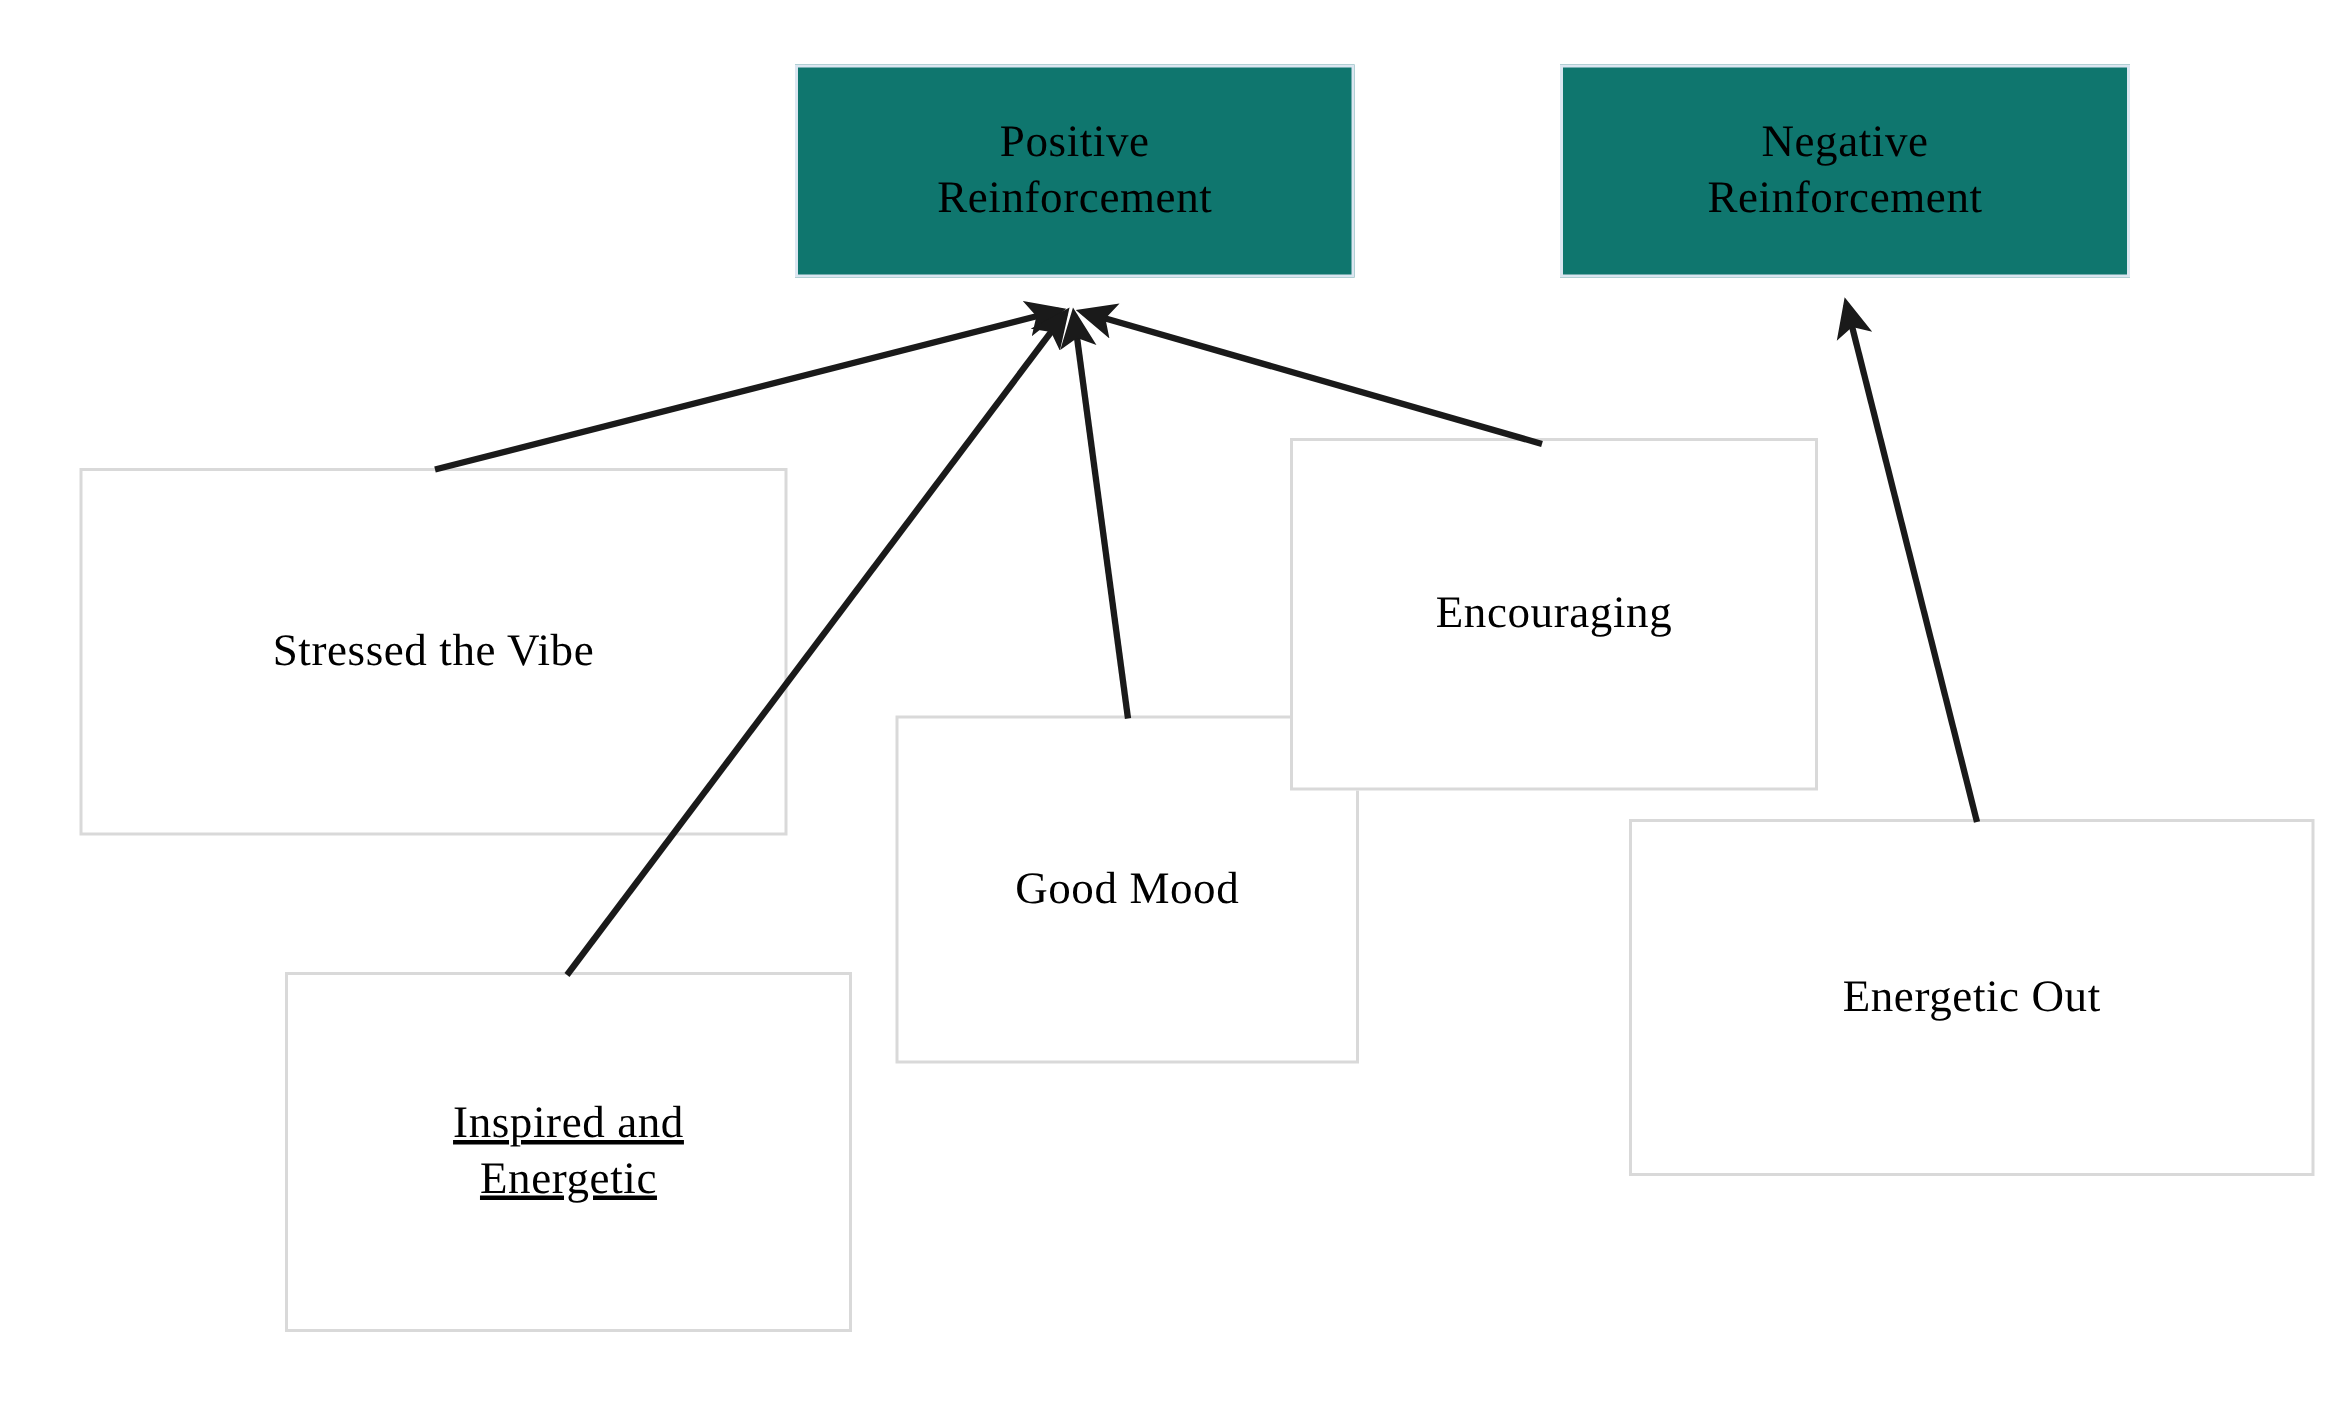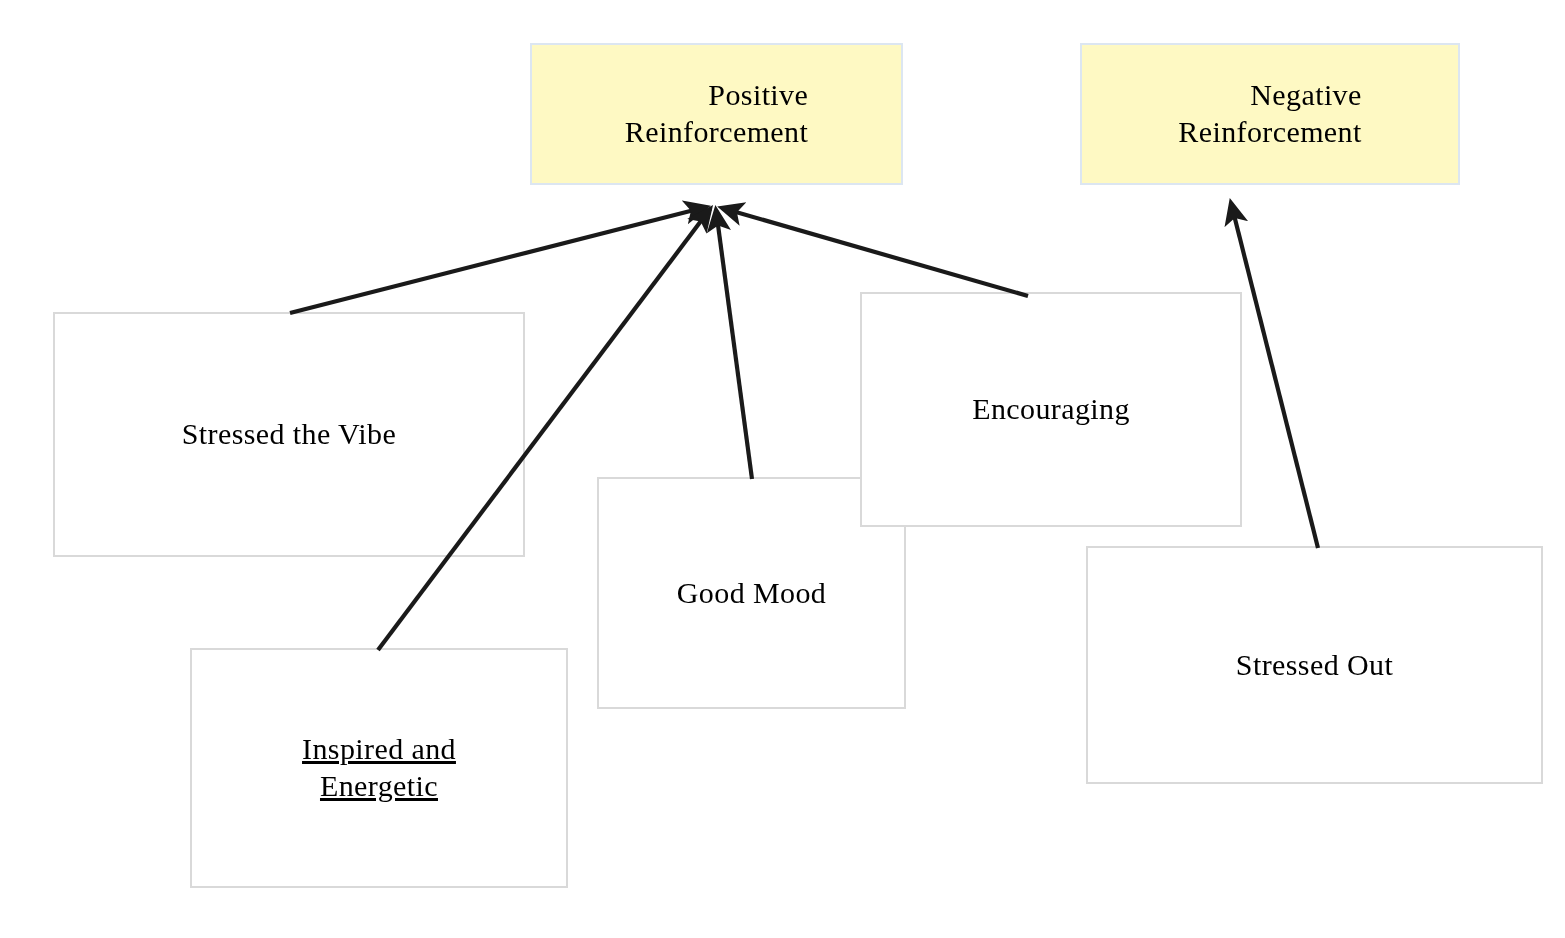--- a/index.html
+++ b/index.html
@@ -23,23 +23,22 @@
     justify-content: center;
     text-align: center;
     color: #000000;
     font-size: 30px;
     line-height: 1.22;
     letter-spacing: 0.4px;
     border: 2px solid #d9d9d9;
     background: #ffffff;
   }
   .node.accent {
-    background: #fef9c3;
+    background: #0f766e;
     border-color: #dce6f1;
-    text-align: right;
   }
   .node .label {
     display: block;
     padding: 0 8px;
     white-space: pre-line;
   }
   #edges {
     position: absolute;
     left: 0;
     top: 0;
@@ -76,32 +75,32 @@
     <div class="node" style="left:53px; top:312px; width:472px; height:245px;">
       <span class="label">Stressed the Vibe</span>
     </div>
     <div class="node" style="left:190px; top:648px; width:378px; height:240px;text-decoration:underline;">
       <span class="label">Inspired and
 Energetic</span>
     </div>
     <div class="node" style="left:597px; top:477px; width:309px; height:232px;">
       <span class="label">Good Mood</span>
     </div>
-    <div class="node" style="left:860px; top:292px; width:382px; height:235px;">
+    <div class="node" style="left:860px; top:292px; width:352px; height:235px;">
       <span class="label">Encouraging</span>
     </div>
     <div class="node" style="left:1086px; top:546px; width:457px; height:238px;">
-      <span class="label">Stressed Out</span>
+      <span class="label">Energetic Out</span>
     </div>
   </div>
 
   <div class="layer-accent" style="position:absolute; left:0; top:0; width:1565px; height:938px;">
     <div class="node accent" style="left:530px; top:43px; width:373px; height:142px;">
       <span class="label">Positive
 Reinforcement</span>
     </div>
-    <div class="node accent" style="left:1040px; top:43px; width:380px; height:142px;margin-left:40px;">
+    <div class="node accent" style="left:1040px; top:43px; width:380px; height:142px;">
       <span class="label">Negative
 Reinforcement</span>
     </div>
   </div>
 
 </div>
 
 </body></html>

